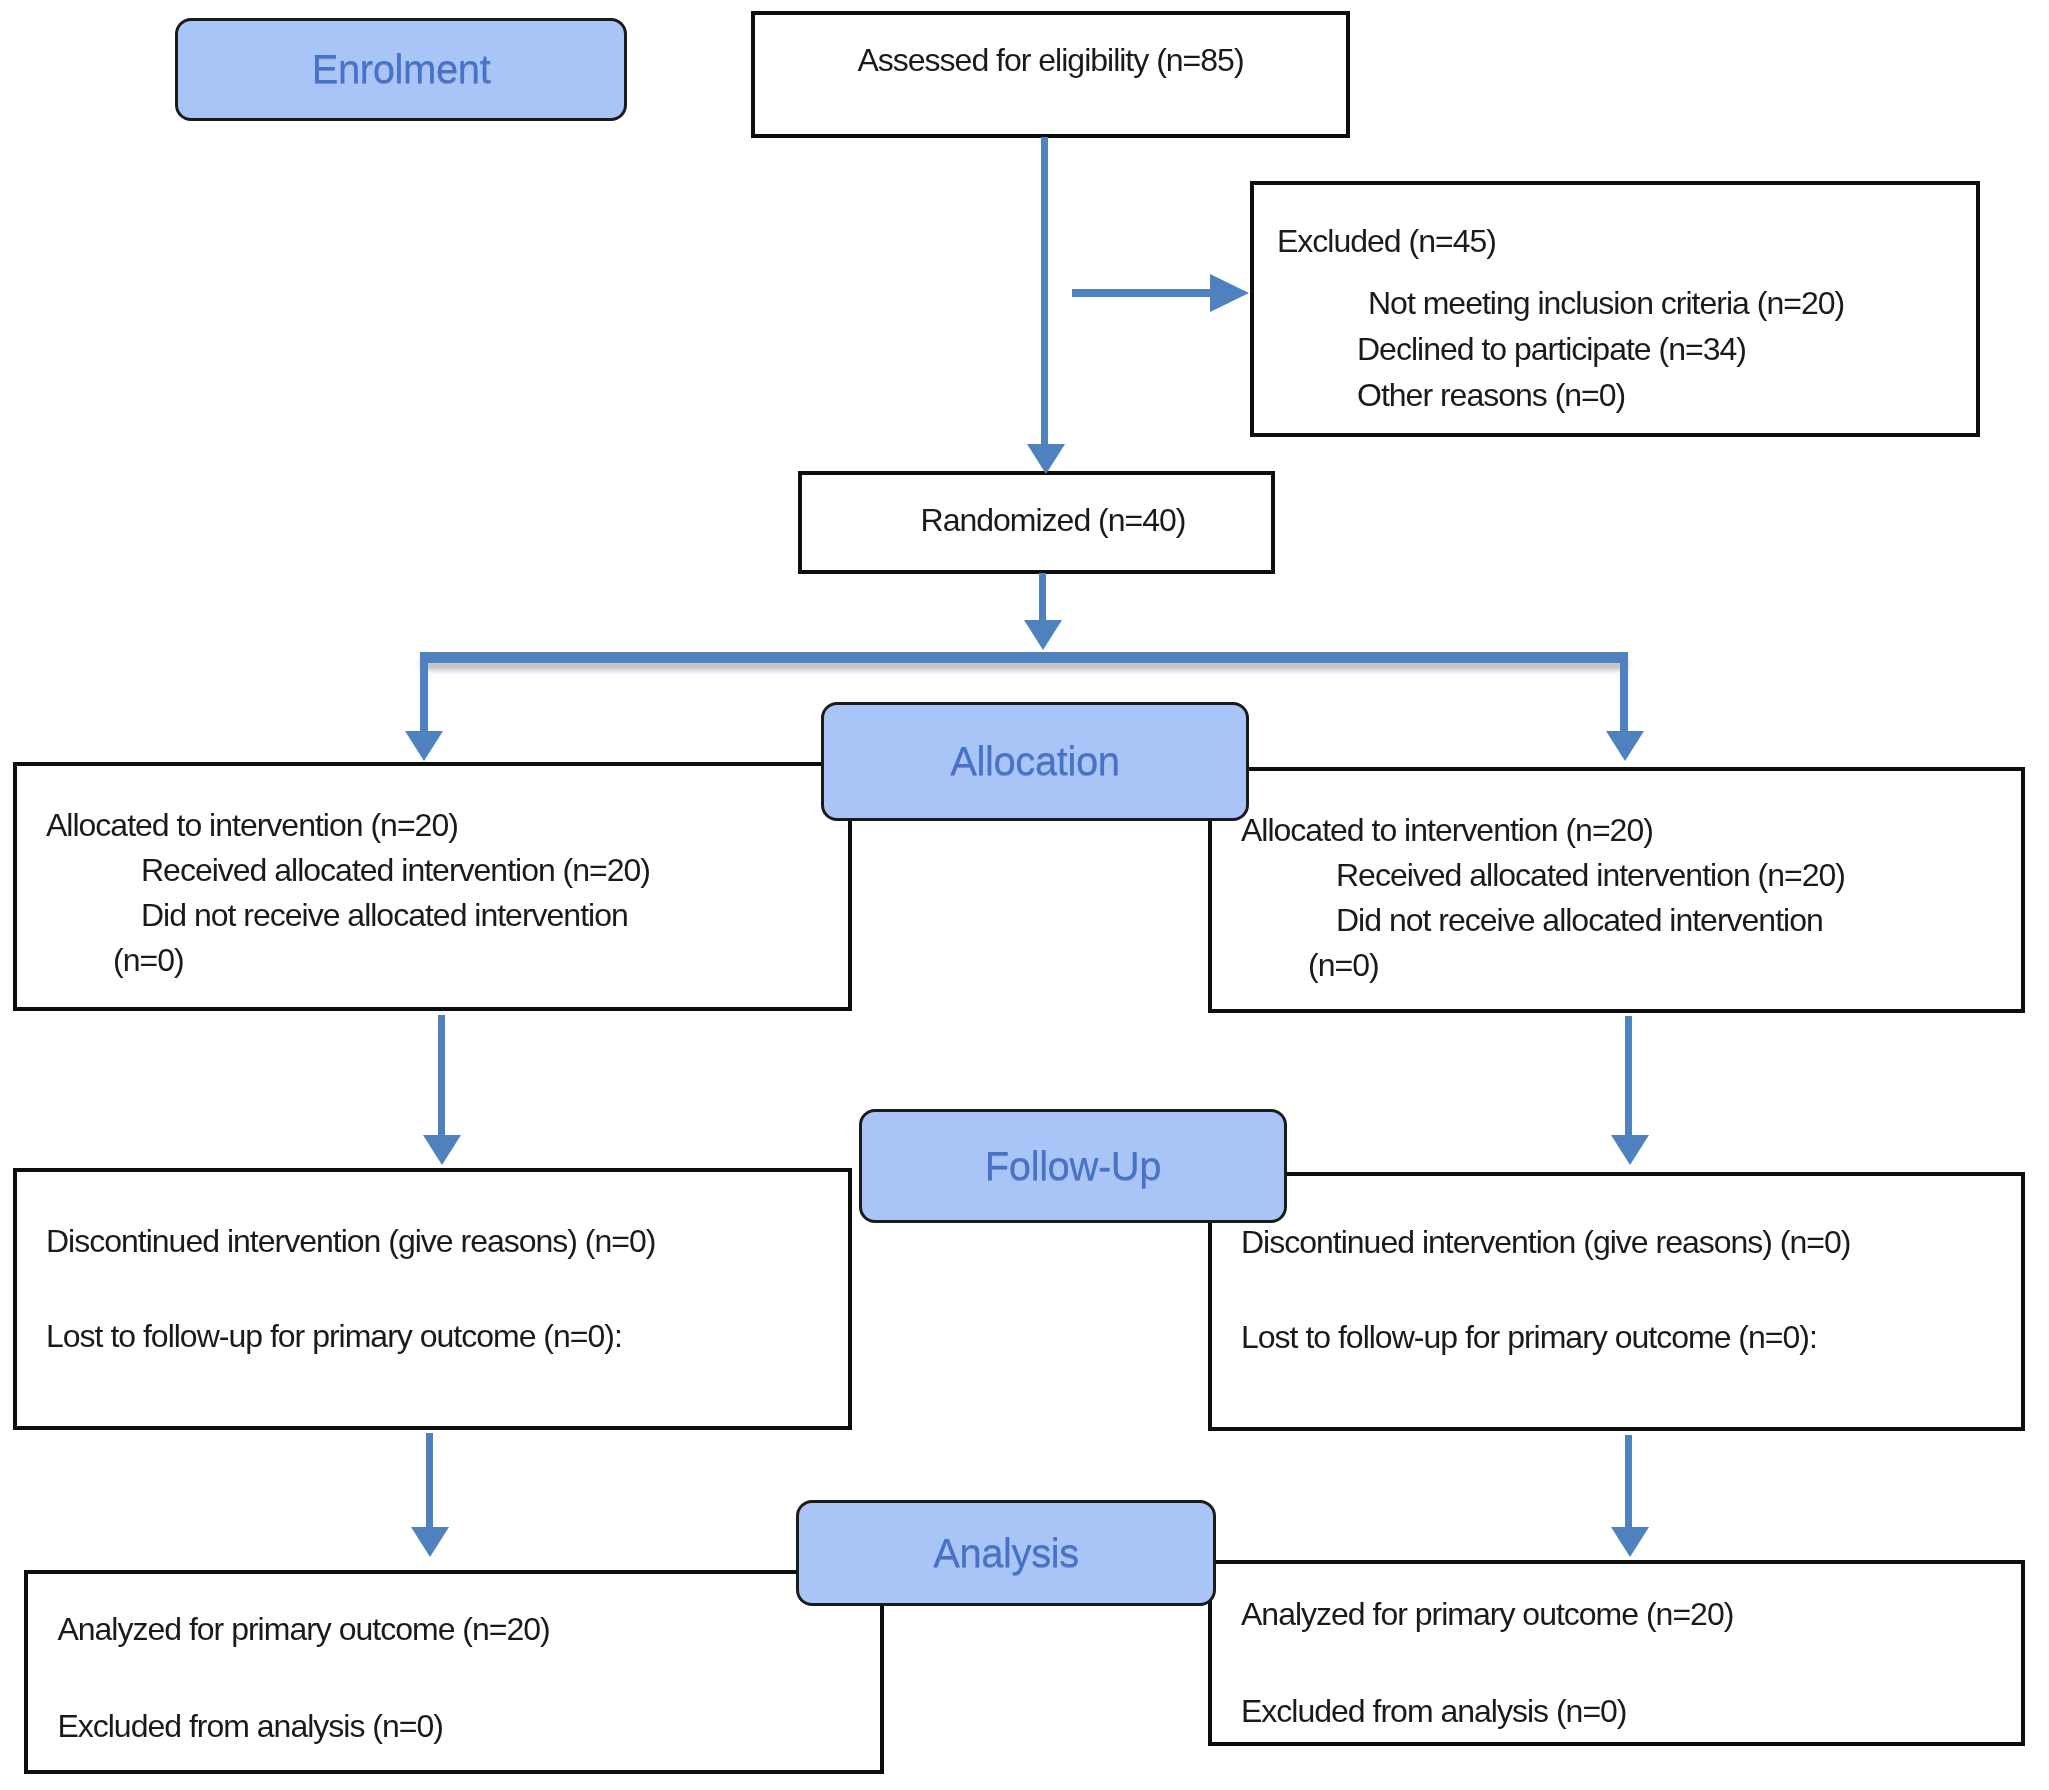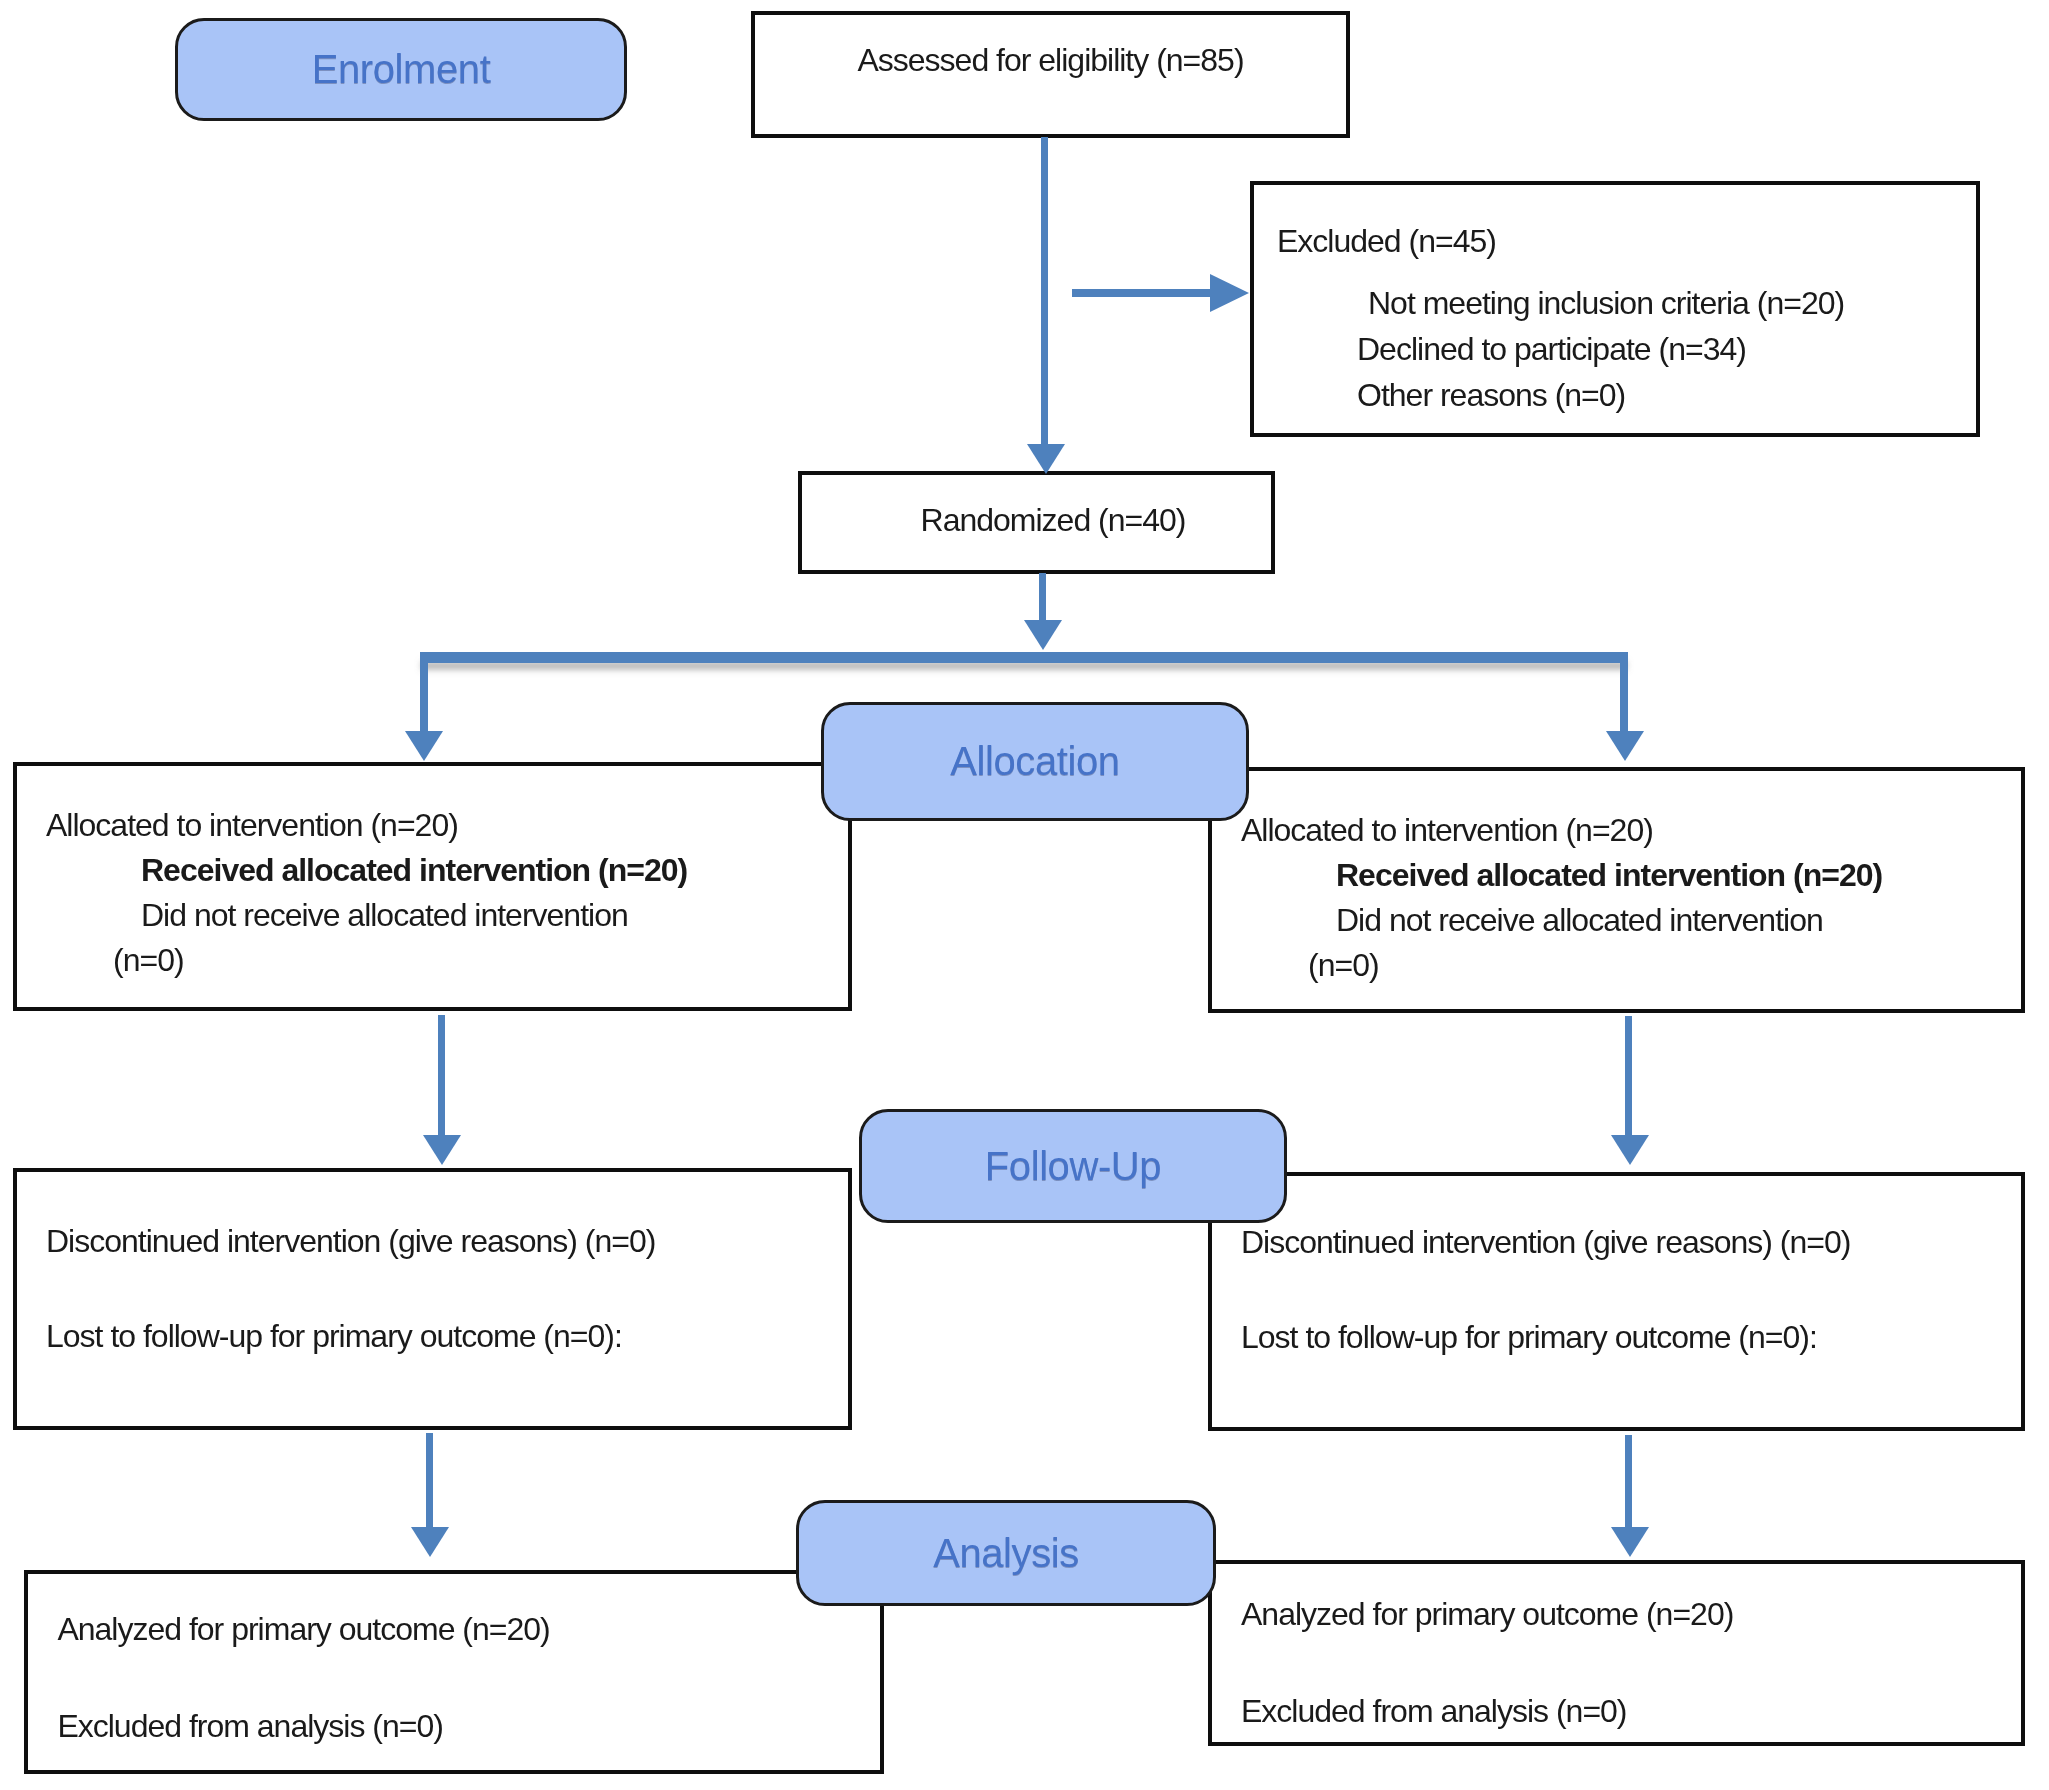--- a/index.html
+++ b/index.html
@@ -11,21 +11,21 @@
   .wbox{
     position:absolute; background:#ffffff; border:4.1px solid #0e0e0e;
     box-sizing:border-box; z-index:1;
   }
   .wbox .ln{
     font-size:32px; line-height:45px; letter-spacing:-1px; white-space:nowrap;
   }
   
   .stage-label{
     position:absolute; background:var(--label-fill,#a9c4f7);
-    border:3.3px solid #1b1b1b; border-radius:29px; box-sizing:border-box;
+    border:3.3px solid #1b1b1b; border-radius:16px; box-sizing:border-box;
     display:flex; align-items:center; justify-content:center;
     font-size:40px; letter-spacing:-0.4px; color:var(--label-text,#4673c8);
     z-index:5; text-shadow:0 0.8px 0 rgba(40,50,90,.35);
   }
   
   .vshaft,.hshaft{position:absolute; background:var(--arrow,#4e81bd); z-index:2;}
   .ah{position:absolute; width:0; height:0; z-index:2;}
   .ah.down{border-left:19px solid transparent; border-right:19px solid transparent;
            border-top:30px solid var(--arrow,#4e81bd);}
   .ah.right{border-top:19px solid transparent; border-bottom:19px solid transparent;
@@ -58,21 +58,21 @@
   #vshaft-branch-l{left:420px; top:652px; width:8.1px; height:81px;}
   #ah-branch-l{left:405px; top:731px;}
   #vshaft-branch-r{left:1620px; top:652px; width:8.1px; height:81px;}
   #ah-branch-r{left:1606px; top:731px;}
 
   #lbl-allocation{left:821px; top:702px; width:428px; height:119px;}
 
   #box-alloc-left{left:13px; top:762px; width:839px; height:249px; padding-top:37px;}
   #box-alloc-right{left:1208px; top:767px; width:817px; height:246px; padding-top:37px;}
   .alloc .ln:nth-child(1){padding-left:29px;}
-  .alloc .ln:nth-child(2){padding-left:124px;font-weight:bold;}
+  .alloc .ln:nth-child(2){padding-left:124px;}
   .alloc .ln:nth-child(3){padding-left:124px;}
   .alloc .ln:nth-child(4){padding-left:96px;}
 
   #vshaft-fu-l{left:438px; top:1015px; width:7.3px; height:122px;}
   #ah-fu-l{left:423px; top:1135px;}
   #vshaft-fu-r{left:1625px; top:1016px; width:7.3px; height:121px;}
   #ah-fu-r{left:1611px; top:1135px;}
 
   #lbl-followup{left:859px; top:1109px; width:428px; height:114px;}
 

